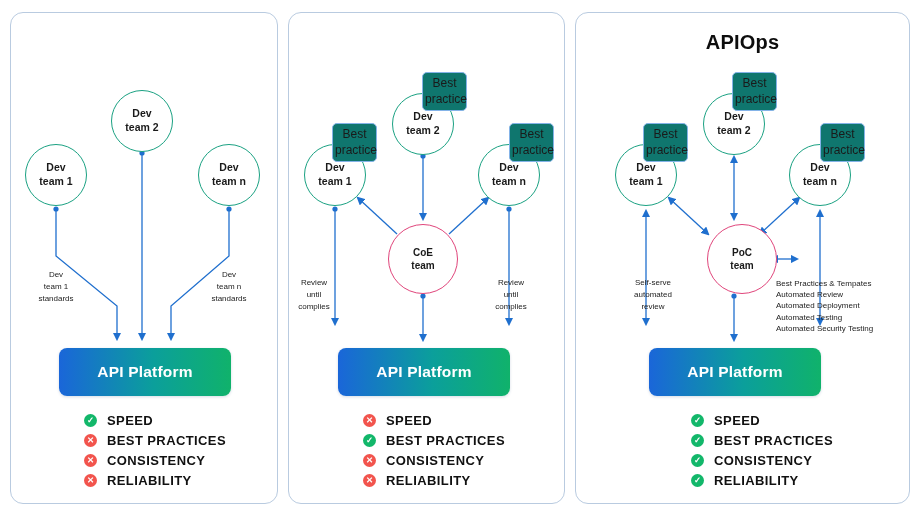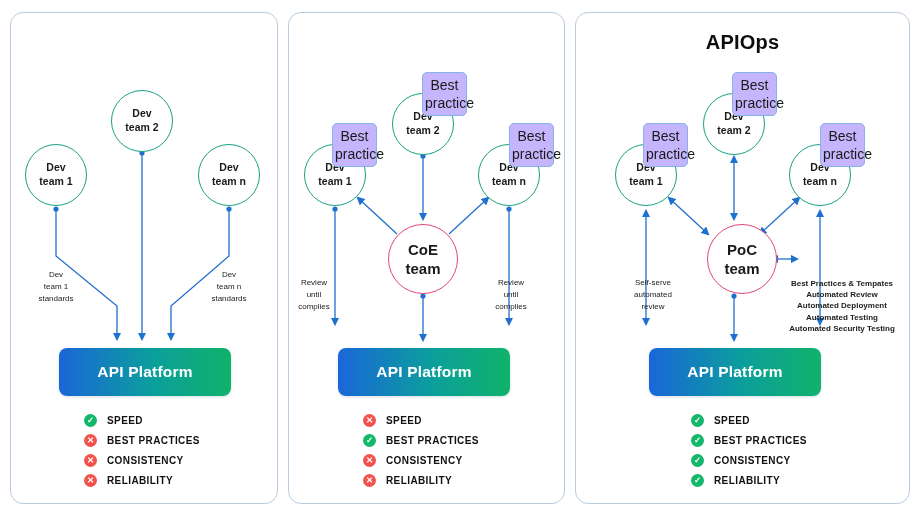--- a/index.html
+++ b/index.html
@@ -17,47 +17,47 @@
                  letter-spacing:0.2px; }
 
   .arrows { position:absolute; inset:0; width:100%; height:100%; z-index:1; pointer-events:none; }
   .arrow  { stroke:#1f6fce; stroke-width:1.3; fill:none; }
   .dot    { fill:#1f6fce; }
 
   .circle { position:absolute; border-radius:50%; background:#fff; z-index:2;
             display:flex; align-items:center; justify-content:center; text-align:center;
             font-weight:700; color:#1a1a1a; white-space:pre-line; }
   .team   { width:62px; height:62px; border:1.2px solid #1aa182; font-size:10.5px; line-height:1.3; }
-  .hub    { width:70px; height:70px; border:1.2px solid #e0457b; font-size:15px;   line-height:1.3; }
+  .hub    { width:70px; height:70px; border:1.2px solid #e0457b; font-size:10px;   line-height:1.3; }
 
   .badge  { position:absolute; z-index:3; width:45px; padding:3px 2px;
-            background:#c4b5fd; border:1px solid #84b3e8; border-radius:5px;
-            font-size:14px; line-height:1.3; text-align:center; color:#1a1a1a; font-weight:500; }
+            background:#0f766e; border:1px solid #84b3e8; border-radius:5px;
+            font-size:12px; line-height:1.3; text-align:center; color:#1a1a1a; font-weight:500; }
 
   .note   { position:absolute; z-index:2; font-size:8px; line-height:1.5; color:#222;
             white-space:pre-line; text-align:center; font-weight:500; }
-  .note-list { text-align:center; font-weight:700; line-height:1.4; }
+  .note-list { text-align:left; font-weight:400; line-height:1.4; }
   .note-strong { font-weight:600; }
 
   .platform { position:absolute; z-index:2; width:172px; height:48px; border-radius:8px;
               display:flex; align-items:center; justify-content:center;
               color:#fff; font-size:15.5px; font-weight:700; letter-spacing:0.2px;
               background:linear-gradient(90deg,#1a66d9 0%, #0b9f9b 55%, #10b26b 100%);
               box-shadow:0 1px 3px rgba(20,60,110,0.18); }
 
   .checklist { position:absolute; z-index:2; }
   .check-row { display:flex; align-items:center; height:13px; margin-bottom:7px; }
   .status-dot { width:13px; height:13px; border-radius:50%; margin-right:10px;
                 display:flex; align-items:center; justify-content:center;
                 color:#fff; font-size:8.5px; font-weight:700; line-height:1; }
   .st-pass { background:#12b76a; }
   .st-fail { background:#f2544d; }
   .st-pass::after { content:"✓"; }
   .st-fail::after { content:"✕"; }
-  .check-label { font-size:10px; font-weight:700; color:#111; letter-spacing:0.4px; }
+  .check-label { font-size:13px; font-weight:700; color:#111; letter-spacing:0.4px; }
 </style>
 </head>
 <body>
 
 <svg width="0" height="0" style="position:absolute" aria-hidden="true">
   <defs>
     <marker id="ah" viewBox="0 0 10 10" refX="7.5" refY="5" markerWidth="6.5" markerHeight="6.5" orient="auto-start-reverse">
       <path d="M0,0 L10,5 L0,10 Z" fill="#1f6fce"></path>
     </marker>
   </defs>

